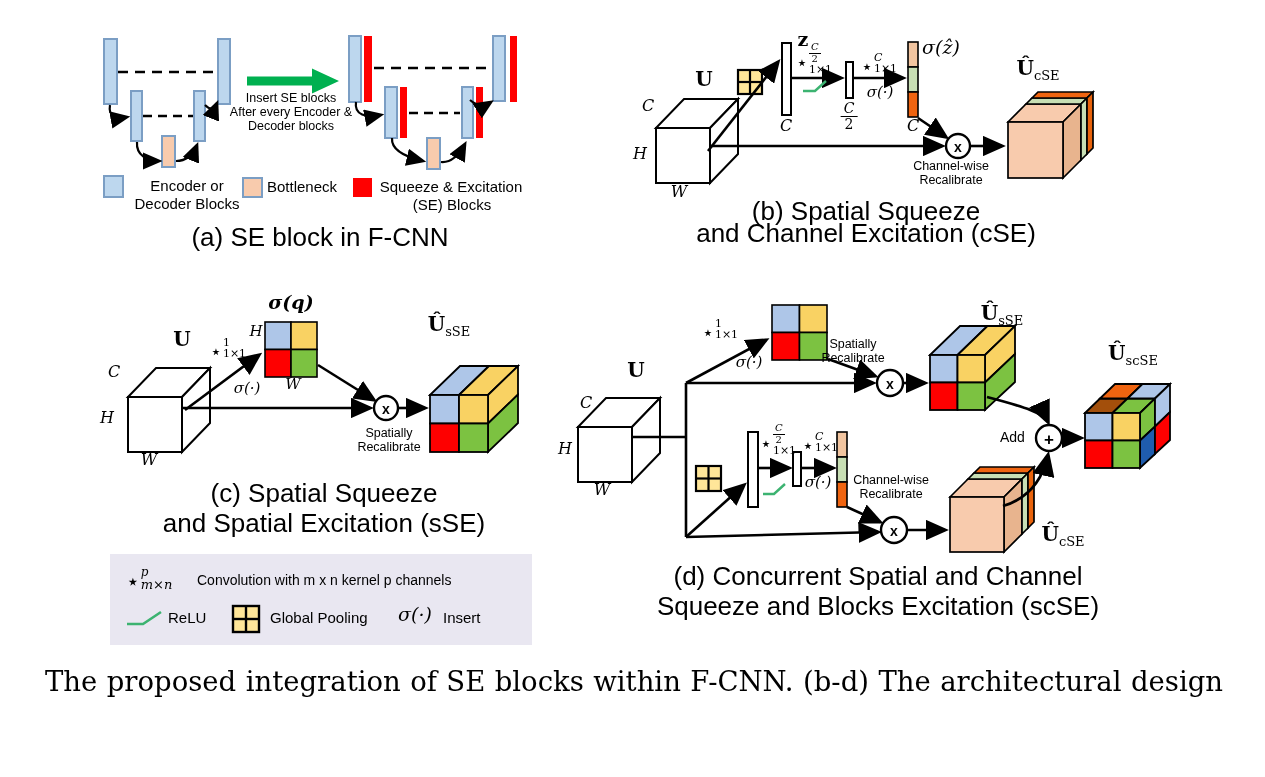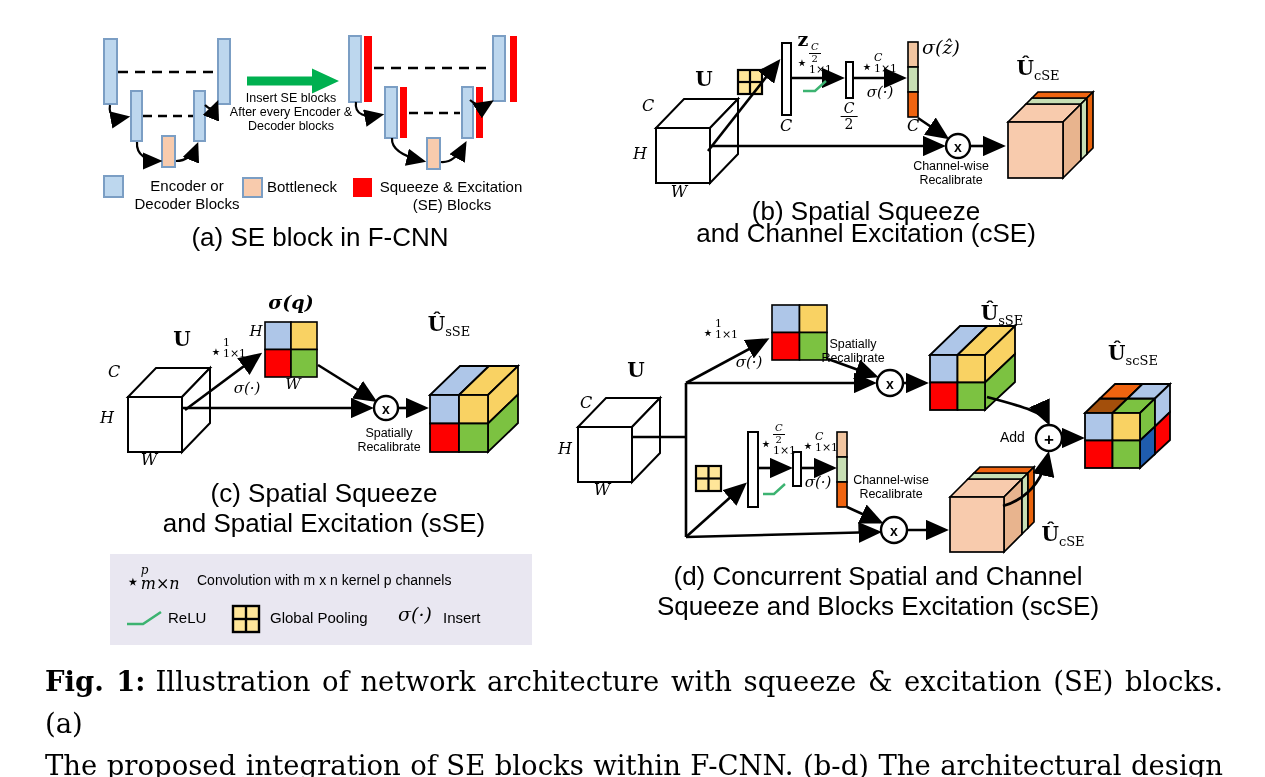--- a/index.html
+++ b/index.html
@@ -370,42 +370,39 @@
     <span class="ser b f20">Û</span><span class="subsc">scSE</span>
   </div>
   <div class="lbl ctr sans f26" style="left:878px;top:563px">(d) Concurrent Spatial and Channel</div>
   <div class="lbl ctr sans f26" style="left:878px;top:593px">Squeeze and Blocks Excitation (scSE)</div>
 
   <div id="legendbox" style="background: rgb(233, 231, 241);"></div>
   <div class="conv" style="left:126px;top:563px">
     <span class="cstar" style="font-size:22px">⋆</span>
     <span class="cstk">
       <span class="csup it" style="font-size:12px">p</span>
-      <span class="csub it" style="font-size:16px">m×n</span>
+      <span class="csub it" style="font-size:13px">m×n</span>
     </span>
   </div>
   <div class="lbl sans f14" style="left:197px;top:573px">Convolution with m x n kernel p channels</div>
   <svg style="left:124px;top:605px" width="42" height="26" viewBox="0 0 42 26">
     <polyline points="3,19 19,19 37,7" fill="none" stroke-width="2.6" stroke="#3CB371"></polyline>
   </svg>
   <div class="lbl sans f15" style="left:168px;top:610px">ReLU</div>
   <svg style="left:230px;top:604px" width="32" height="32" viewBox="0 0 32 32">
     <g stroke="#000" stroke-width="2.4">
       <rect x="3" y="2" width="26" height="26" fill="#FFE699"></rect>
       <line x1="16" y1="2" x2="16" y2="28"></line>
       <line x1="3" y1="15" x2="29" y2="15"></line>
     </g>
   </svg>
   <div class="lbl sans f15" style="left:270px;top:610px">Global Pooling</div>
   <div class="lbl ser it f19" style="left:398px;top:605px">σ(·)</div>
   <div class="lbl sans f15" style="left:443px;top:610px">Insert</div>
 
   <div id="figcap">
     <div class="jline">
-      <span class="figlbl">Fig. 1:</span><span>Illustration of network architecture with squeeze &amp; excitation (SE) blocks. (a)</span>
-    </div>
-    <div class="jline">
       <span>The proposed integration of SE blocks within F-CNN. (b-d) The architectural design</span>
     </div>
 
   </div>
 
 </div>
 
 </body></html>

